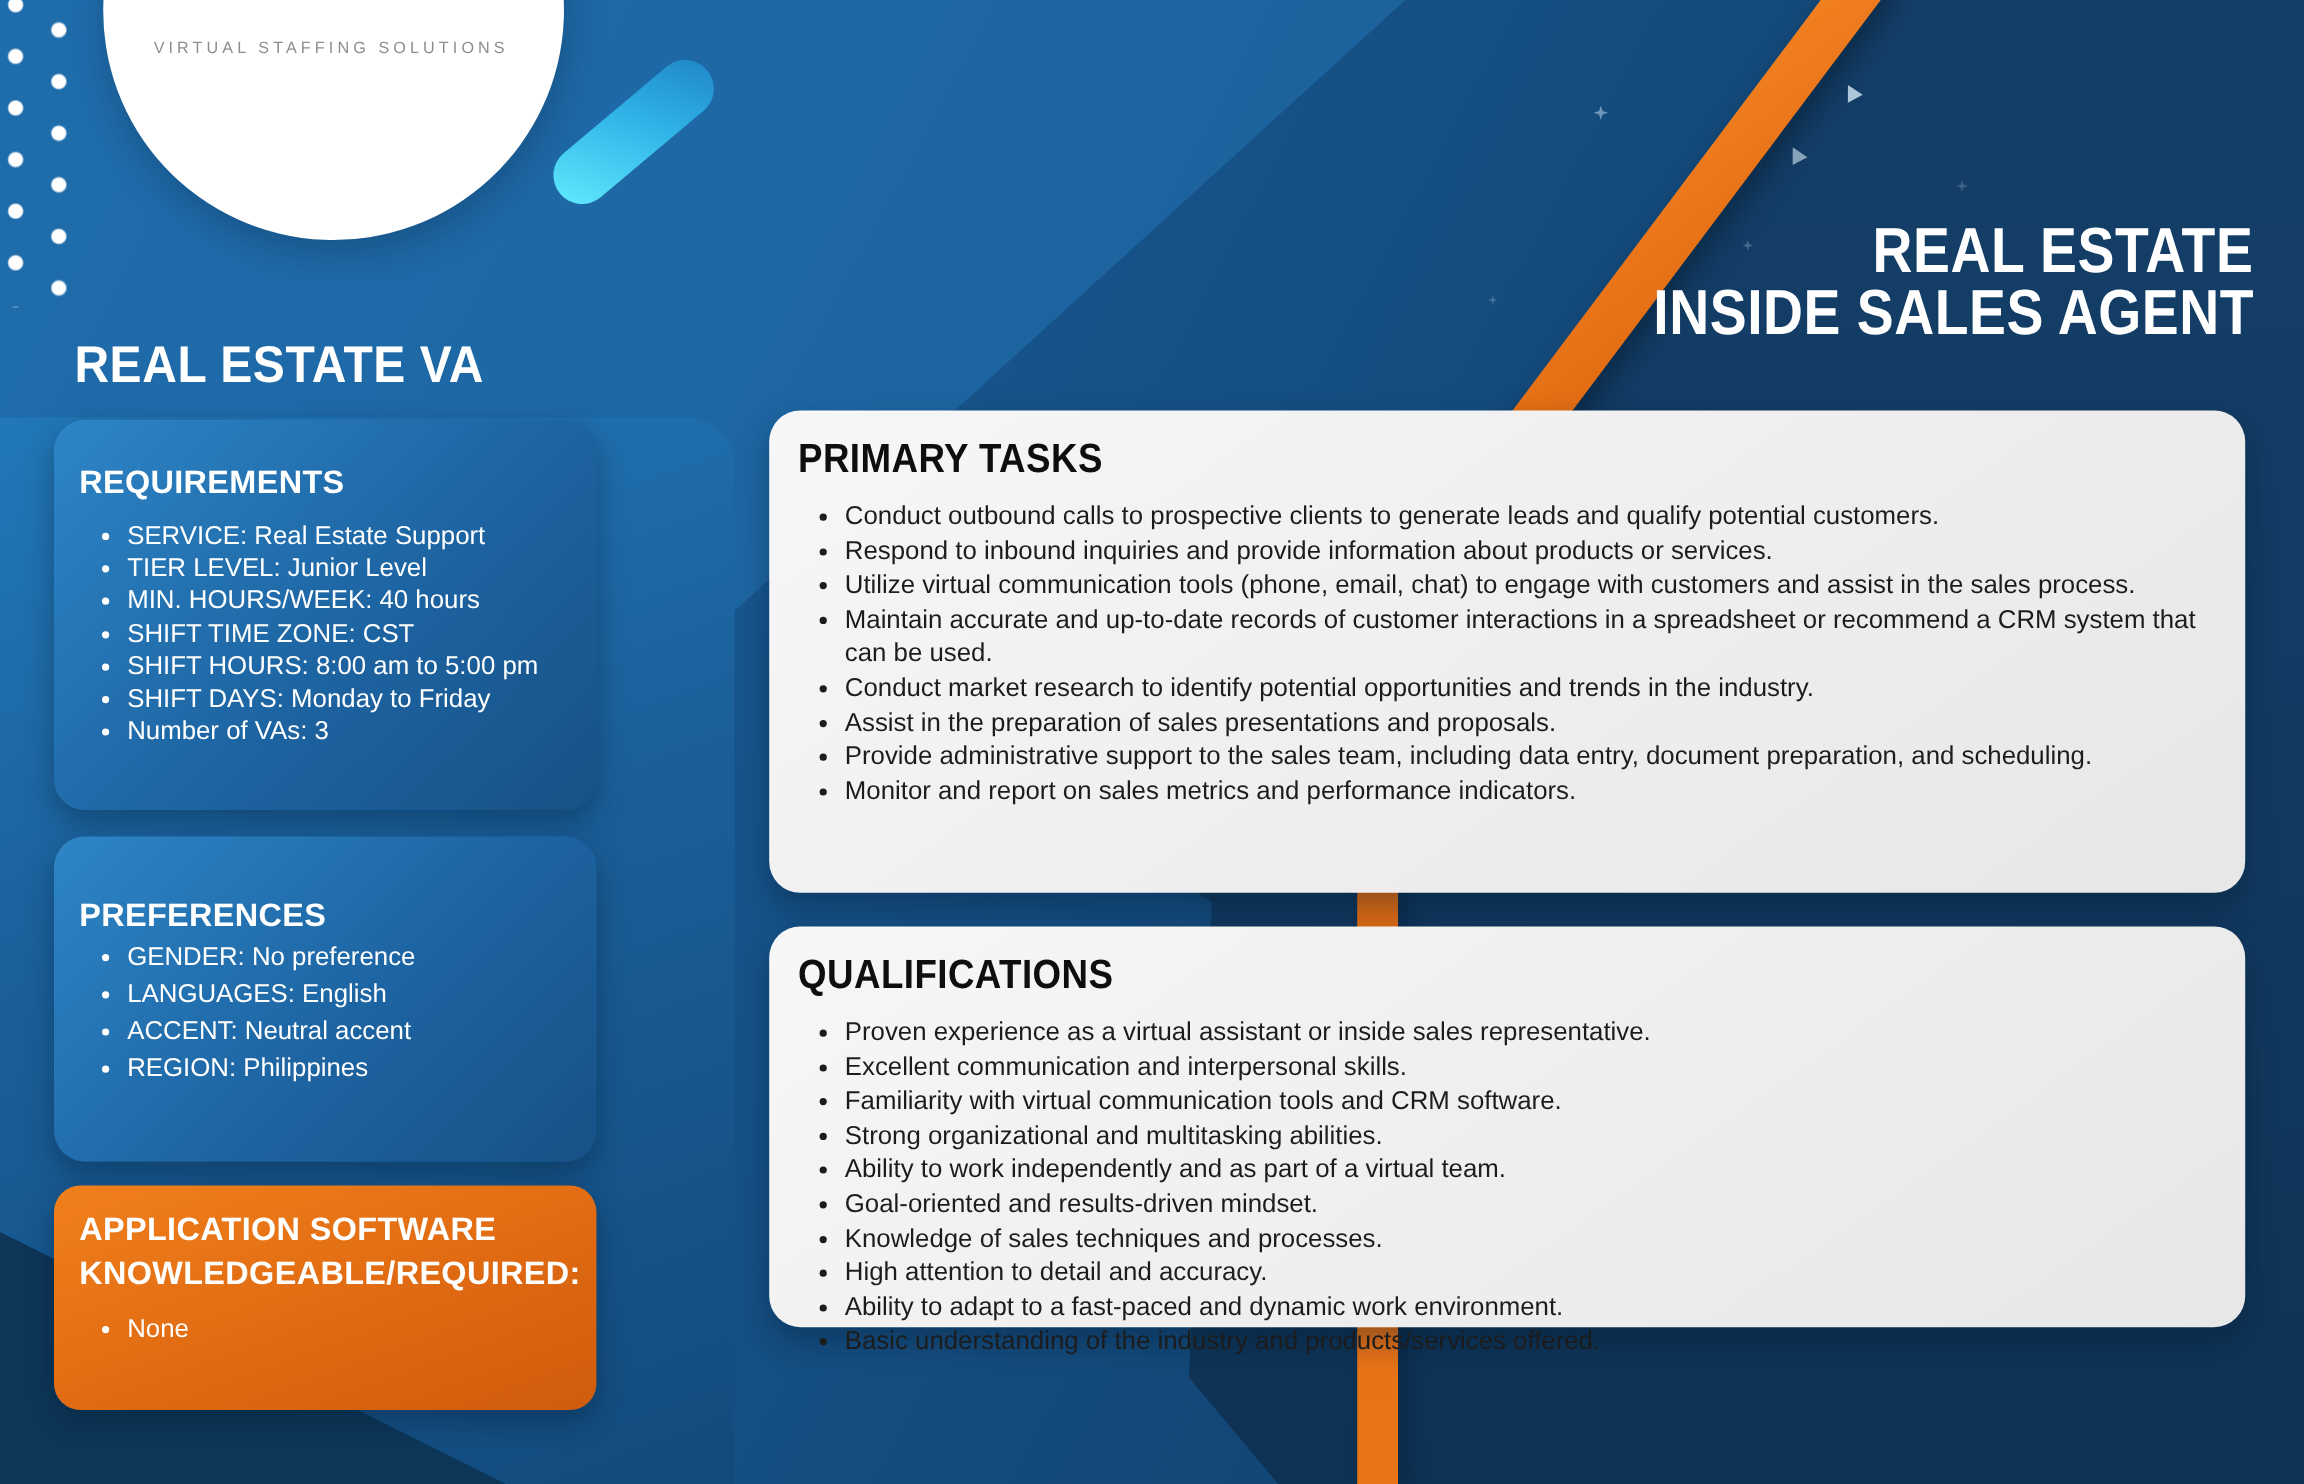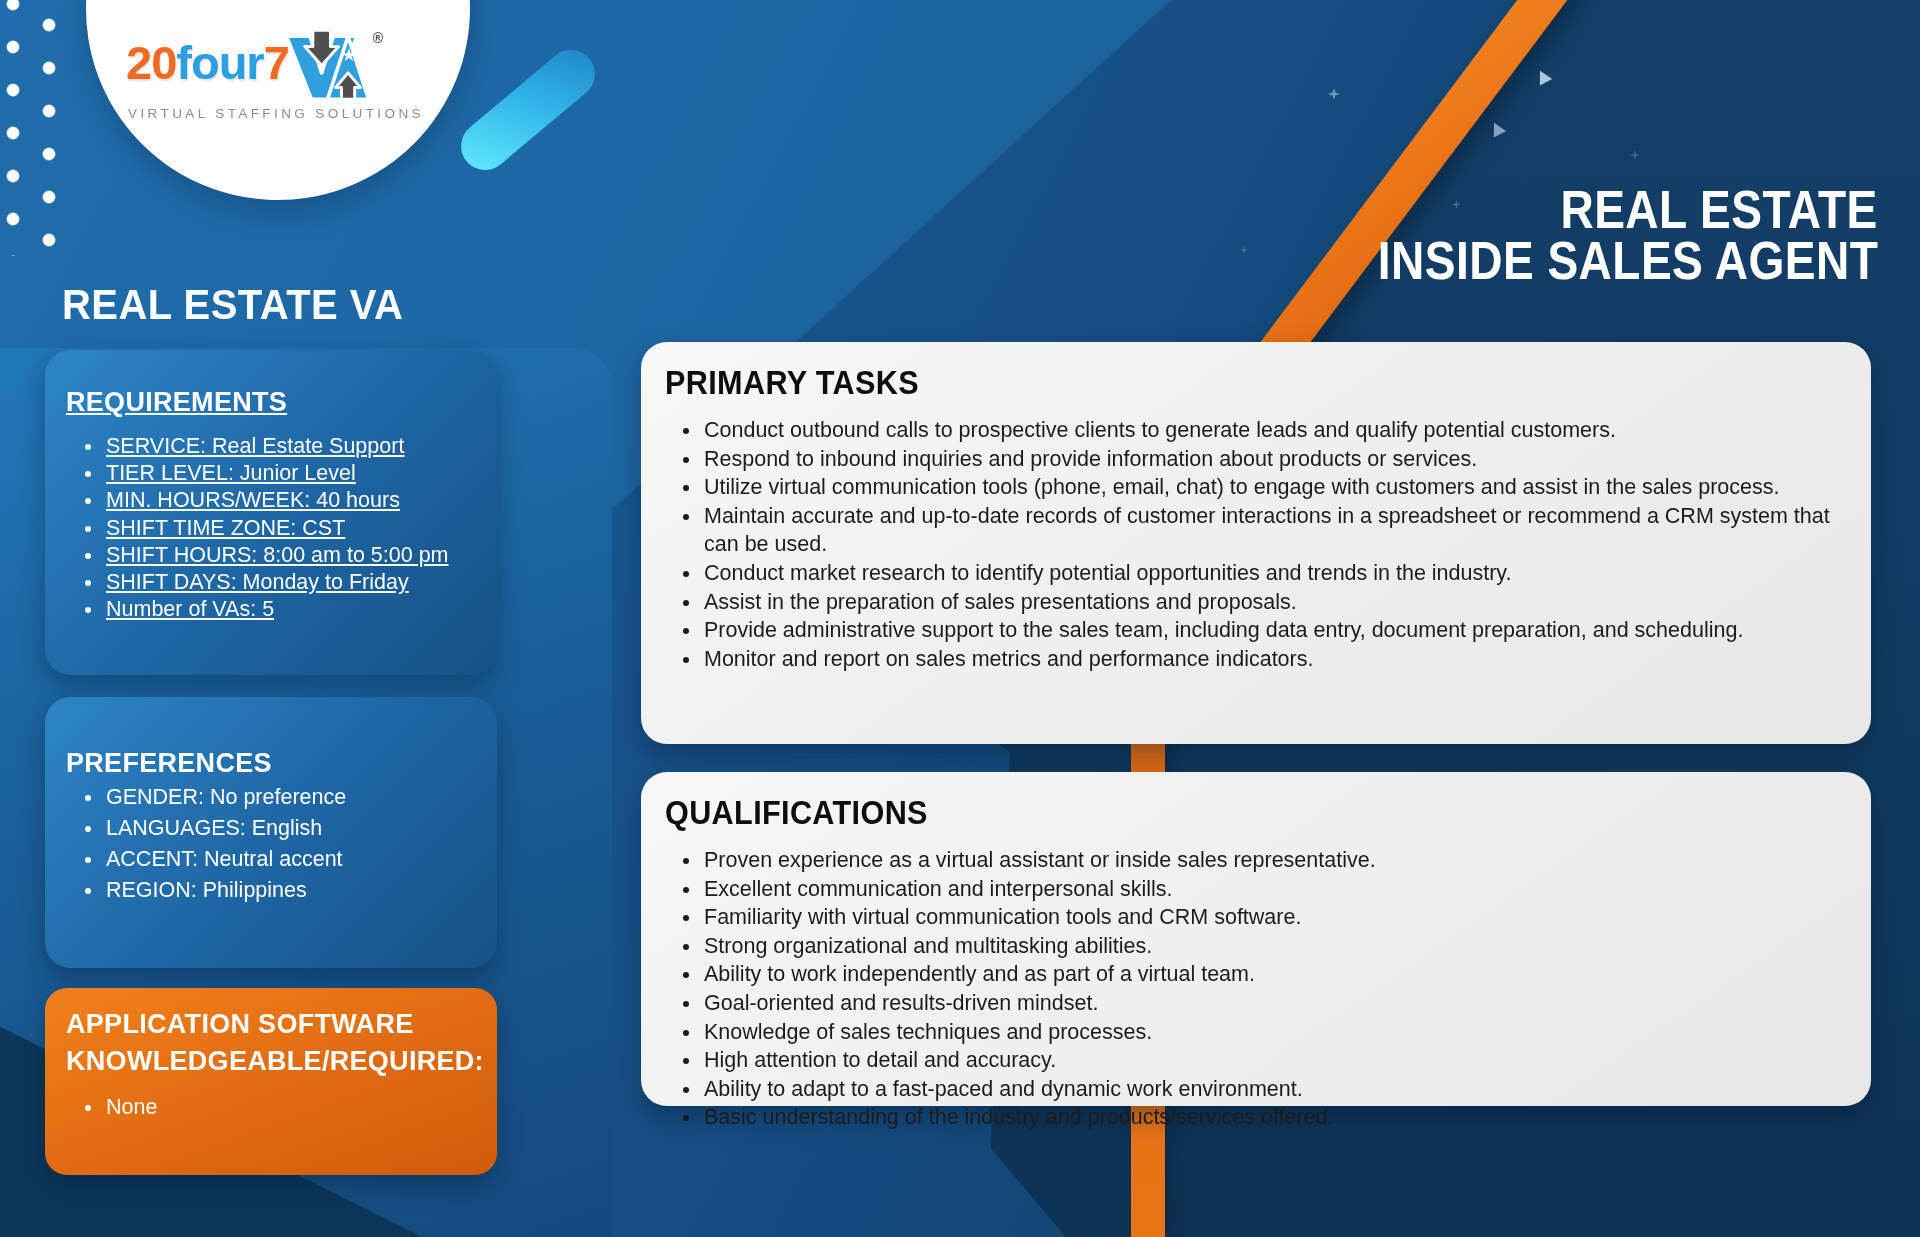--- a/index.html
+++ b/index.html
@@ -68,21 +68,21 @@
 
   
   .card{position:absolute;z-index:5;border-radius:26px;}
   .card-blue{background:linear-gradient(135deg,#2e85c6 0%,#1d64a2 55%,#175186 100%);
     box-shadow:0 10px 24px rgba(2,22,44,.35);color:#ffffff;padding:34px 20px 0 21px;}
   .card-orange{background:linear-gradient(160deg,#f0801b 0%,#e06a12 55%,#cf5c0d 100%);
     box-shadow:0 10px 24px rgba(2,22,44,.35);color:#ffffff;border-radius:22px;padding:18px 20px 0 21px;}
   .card-gray{background:linear-gradient(145deg,#f7f7f7 0%,#ededed 60%,#e7e7e7 100%);
     box-shadow:0 12px 26px rgba(2,22,44,.35);color:#1c1c1c;padding:21px 28px 0 24px;margin-top:20px;}
 
-  .card-req{left:45px;top:350px;width:452px;height:325px;text-decoration:underline;}
+  .card-req{left:45px;top:350px;width:452px;height:325px;}
   .card-pref{left:45px;top:697px;width:452px;height:271px;padding-top:48px;}
   .card-soft{left:45px;top:988px;width:452px;height:187px;}
   .card-primary{left:641px;top:322px;width:1230px;height:402px;}
   .card-quali{left:641px;top:752px;width:1230px;height:334px;}
 
   .blue-heading{font-size:27px;font-weight:800;letter-spacing:.3px;line-height:37px;}
   .gray-heading{font-size:34px;font-weight:800;color:#0e0e0e;letter-spacing:.4px;
     transform:scaleX(.9);transform-origin:left center;white-space:nowrap;}
 
   ul.blist{margin:12px 0 0 0;padding:0 0 0 38px;}
@@ -112,50 +112,39 @@
   <div class="star-sparkle" style="left:1328px;top:88px;width:12px;height:12px;"></div>
   <div class="star-sparkle" style="left:1452px;top:200px;width:9px;height:9px;opacity:.55;"></div>
   <div class="star-sparkle" style="left:1240px;top:246px;width:8px;height:8px;opacity:.5;"></div>
   <div class="star-sparkle" style="left:1630px;top:150px;width:10px;height:10px;opacity:.45;"></div>
 
   <div class="swoosh"></div>
   <div class="blob"></div>
   <div class="dots"></div>
 
   <div class="logo">
-    <div class="logo-row">
-      <span class="logo-word"><span class="lg-orange">20</span><span class="lg-blue">four</span><span class="lg-orange">7</span></span>
-      <svg class="logo-mark" viewBox="0 0 120 100">
-        <polygon points="2,8 34,8 50,58 66,8 98,8 64,94 36,94" fill="#2f9fe0" stroke="#ffffff" stroke-width="5" stroke-linejoin="round"></polygon>
-        <polygon points="58,94 86,8 114,94" fill="#2f9fe0" stroke="#ffffff" stroke-width="5" stroke-linejoin="round"></polygon>
-        <polygon points="38,0 62,0 62,22 73,22 50,48 27,22 38,22" fill="#4f4f4f" stroke="#ffffff" stroke-width="4" stroke-linejoin="round"></polygon>
-        <polygon points="77,94 95,94 95,78 103,78 86,58 69,78 77,78" fill="#4f4f4f" stroke="#ffffff" stroke-width="4" stroke-linejoin="round"></polygon>
-        <text x="87" y="42" font-size="24" fill="#ffffff" text-anchor="middle" font-family="Liberation Sans, sans-serif">★</text>
-      </svg>
-      <span class="logo-reg">®</span>
-    </div>
     <div class="logo-tagline">VIRTUAL STAFFING SOLUTIONS</div>
   </div>
 
   <div class="left-title">REAL ESTATE VA</div>
   <div class="right-title">
     <span class="tline">REAL ESTATE</span><br>
     <span class="tline">INSIDE SALES AGENT</span>
   </div>
 
   <div class="card card-blue card-req">
     <div class="blue-heading">REQUIREMENTS</div>
     <ul class="blist">
         <li>SERVICE: Real Estate Support</li>
         <li>TIER LEVEL: Junior Level</li>
         <li>MIN. HOURS/WEEK: 40 hours</li>
         <li>SHIFT TIME ZONE: CST</li>
         <li>SHIFT HOURS: 8:00 am to 5:00 pm</li>
         <li>SHIFT DAYS: Monday to Friday</li>
-        <li>Number of VAs: 5</li>
+        <li>Number of VAs: 3</li>
       </ul>
   </div>
 
   <div class="card card-blue card-pref">
     <div class="blue-heading">PREFERENCES</div>
     <ul class="blist">
         <li>GENDER: No preference</li>
         <li>LANGUAGES: English</li>
         <li>ACCENT: Neutral accent</li>
         <li>REGION: Philippines</li>

